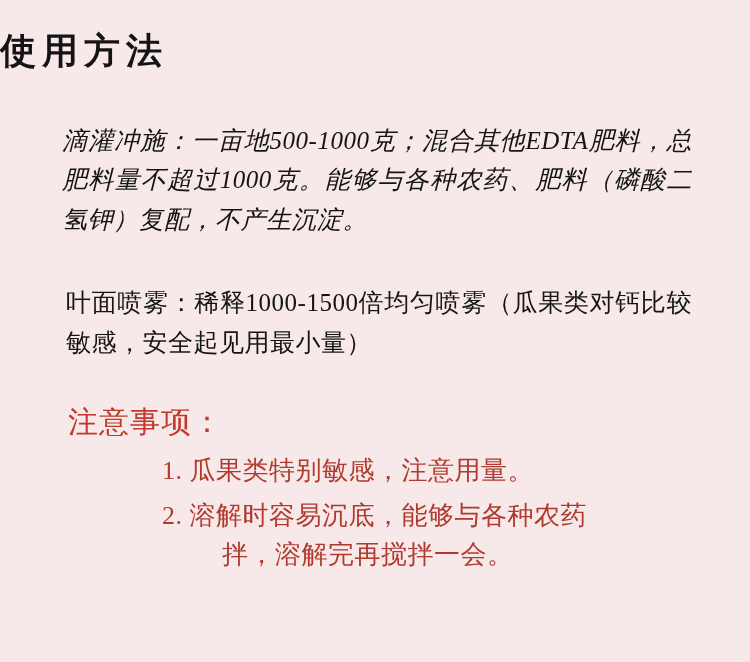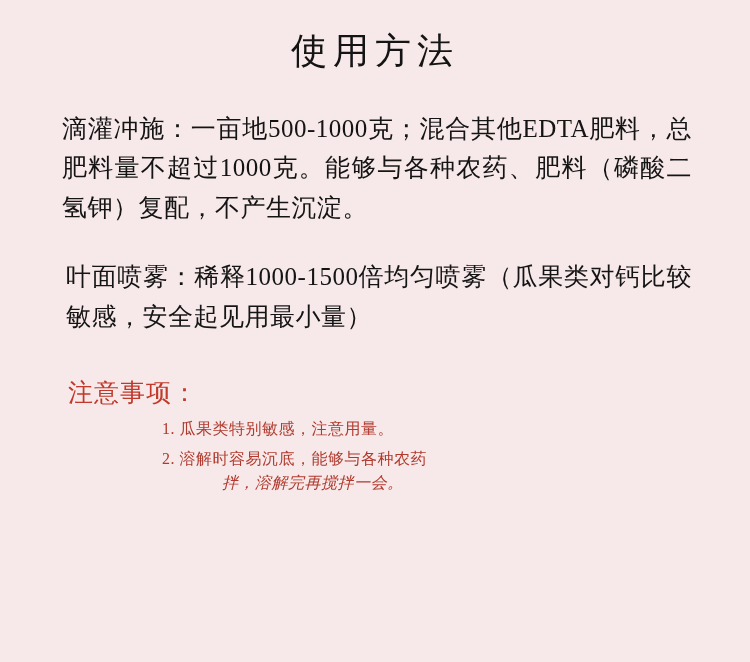--- a/index.html
+++ b/index.html
@@ -15,77 +15,76 @@
     overflow: hidden;
   }
   .page {
     position: relative;
     width: 750px;
     height: 662px;
     box-sizing: border-box;
     padding: 0;
   }
   .title {
-    text-align: center;
     font-size: 36px;
     letter-spacing: 6px;
-    font-weight: 400;
+    font-weight: 700;
     color: #141414;
     padding-top: 28px;
     padding-bottom: 6px;
     line-height: 1.3;
   }
   .body-block {
     padding: 0 58px 0 62px;
   }
   .para {
     font-size: 25px;
     line-height: 1.58;
     letter-spacing: 0.5px;
     color: #141414;
     margin: 0;
     text-align: justify;
     text-justify: inter-ideograph;
   }
   .para-drip {
-    margin-top: 28px;
+    margin-top: 40px;
+    font-style: italic;
   }
   .para-spray {
-    margin-top: 30px;
+    margin-top: 44px;
     padding-left: 4px;
   }
   .notice-title {
     color: #c0392b;
-    font-size: 25px;
+    font-size: 30px;
     margin-top: 40px;
     padding-left: 6px;
     letter-spacing: 1px;
   }
   .notice-list {
     margin: 8px 0 0 0;
     padding-left: 0;
     list-style: none;
     color: #b03a2e;
   }
   .notice-list li {
-    font-size: 16px;
+    font-size: 26px;
     line-height: 1.5;
     margin-top: 6px;
     padding-left: 130px;
     text-indent: -30px;
     letter-spacing: 0.5px;
   }
   .notice-list li .num {
     display: inline;
   }
   .notice-cont {
     display: block;
     padding-left: 30px;
     text-indent: 0;
-    font-style: italic;
   }
 </style>
 </head>
 <body>
 
 <div class="page">
 
   <div class="title">使用方法</div>
 
   <div class="body-block">

